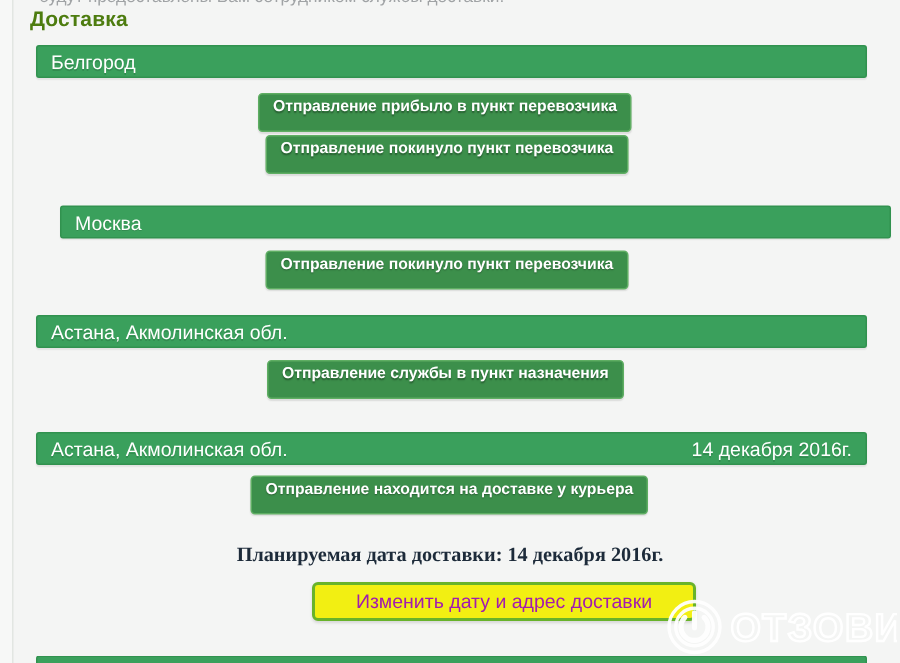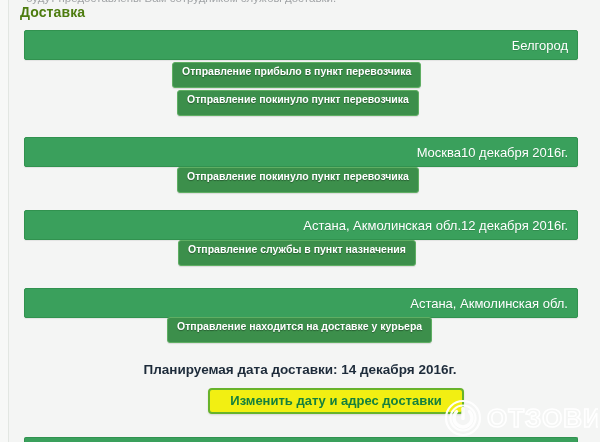--- a/index.html
+++ b/index.html
@@ -72,28 +72,28 @@
 
   
   .loc-bar {
     position: absolute;
     left: 24px;
     width: 554px;
     box-sizing: border-box;
     background: #3aa05c;
     border: 1px solid #31924f;
     border-radius: 2px;
-    height: 30px;
+    height: 22px;
     line-height: 21px;
     color: #ffffff;
     font-size: 13px;
     padding: 0 9px;
     display: flex;
     align-items: center;
-    justify-content: flex-end;
+    justify-content: space-between;
     box-shadow: 0 1px 1px rgba(0,0,0,.07);
   }
   .loc-city {
     white-space: nowrap;
     text-shadow: 0 1px 0 rgba(0,0,0,.12);
   }
   .loc-date {
     white-space: nowrap;
     text-shadow: 0 1px 0 rgba(0,0,0,.12);
   }
@@ -119,36 +119,37 @@
   
   .planned-date {
     position: absolute;
     left: 0;
     top: 362px;
     width: 600px;
     text-align: center;
     font-size: 13.5px;
     font-weight: bold;
     color: #1d2b3a;
+    font-family: Liberation Serif, serif;
   }
 
   
   .change-btn {
     position: absolute;
     left: 208px;
     top: 388px;
     width: 256px;
     height: 26px;
     box-sizing: border-box;
     background: #f2ef12;
     border: 2px solid #68b32a;
     border-radius: 4px;
-    color: #15803d;
+    color: #a21caf;
     font-size: 13px;
-    font-weight: bold;
+    font-weight: normal;
     line-height: 22px;
     text-align: center;
     cursor: pointer;
     box-shadow: 0 1px 2px rgba(0,0,0,.12);
   }
 
   
   .watermark {
     position: absolute;
     left: 443px;
@@ -183,32 +184,31 @@
   <div class="clipped-line">будут предоставлены Вам сотрудником службы доставки.</div>
 
   <div class="section-title">Доставка</div>
 
   <div id="tracking-list">
       <div class="loc-bar" style="top: 30px;">
         <span class="loc-city">Белгород</span>
       </div>
       <div class="status-badge" style="left: 172px; top: 62px;">Отправление прибыло в пункт перевозчика</div>
       <div class="status-badge" style="left: 177px; top: 90px;">Отправление покинуло пункт перевозчика</div>
-      <div class="loc-bar" style="top: 137px;">
+      <div class="loc-bar" style="top: 137px; margin-left: 16px;">
         <span class="loc-city">Москва</span>
-        <span class="loc-date">10 декабря 2016г.</span>
       </div>
       <div class="status-badge" style="left: 177px; top: 167px;">Отправление покинуло пункт перевозчика</div>
       <div class="loc-bar" style="top: 210px;">
         <span class="loc-city">Астана, Акмолинская обл.</span>
-        <span class="loc-date">12 декабря 2016г.</span>
       </div>
       <div class="status-badge" style="left: 178px; top: 240px;">Отправление службы в пункт назначения</div>
       <div class="loc-bar" style="top: 288px;">
         <span class="loc-city">Астана, Акмолинская обл.</span>
+        <span class="loc-date">14 декабря 2016г.</span>
       </div>
       <div class="status-badge" style="left: 167px; top: 317px; text-align: right;">Отправление находится на доставке у курьера</div>
     </div>
 
   <div class="planned-date">Планируемая дата доставки: 14 декабря 2016г.</div>
 
   <div class="change-btn">Изменить дату и адрес доставки</div>
 
   <div class="watermark">
     <svg width="155" height="40" viewBox="0 0 155 40">

